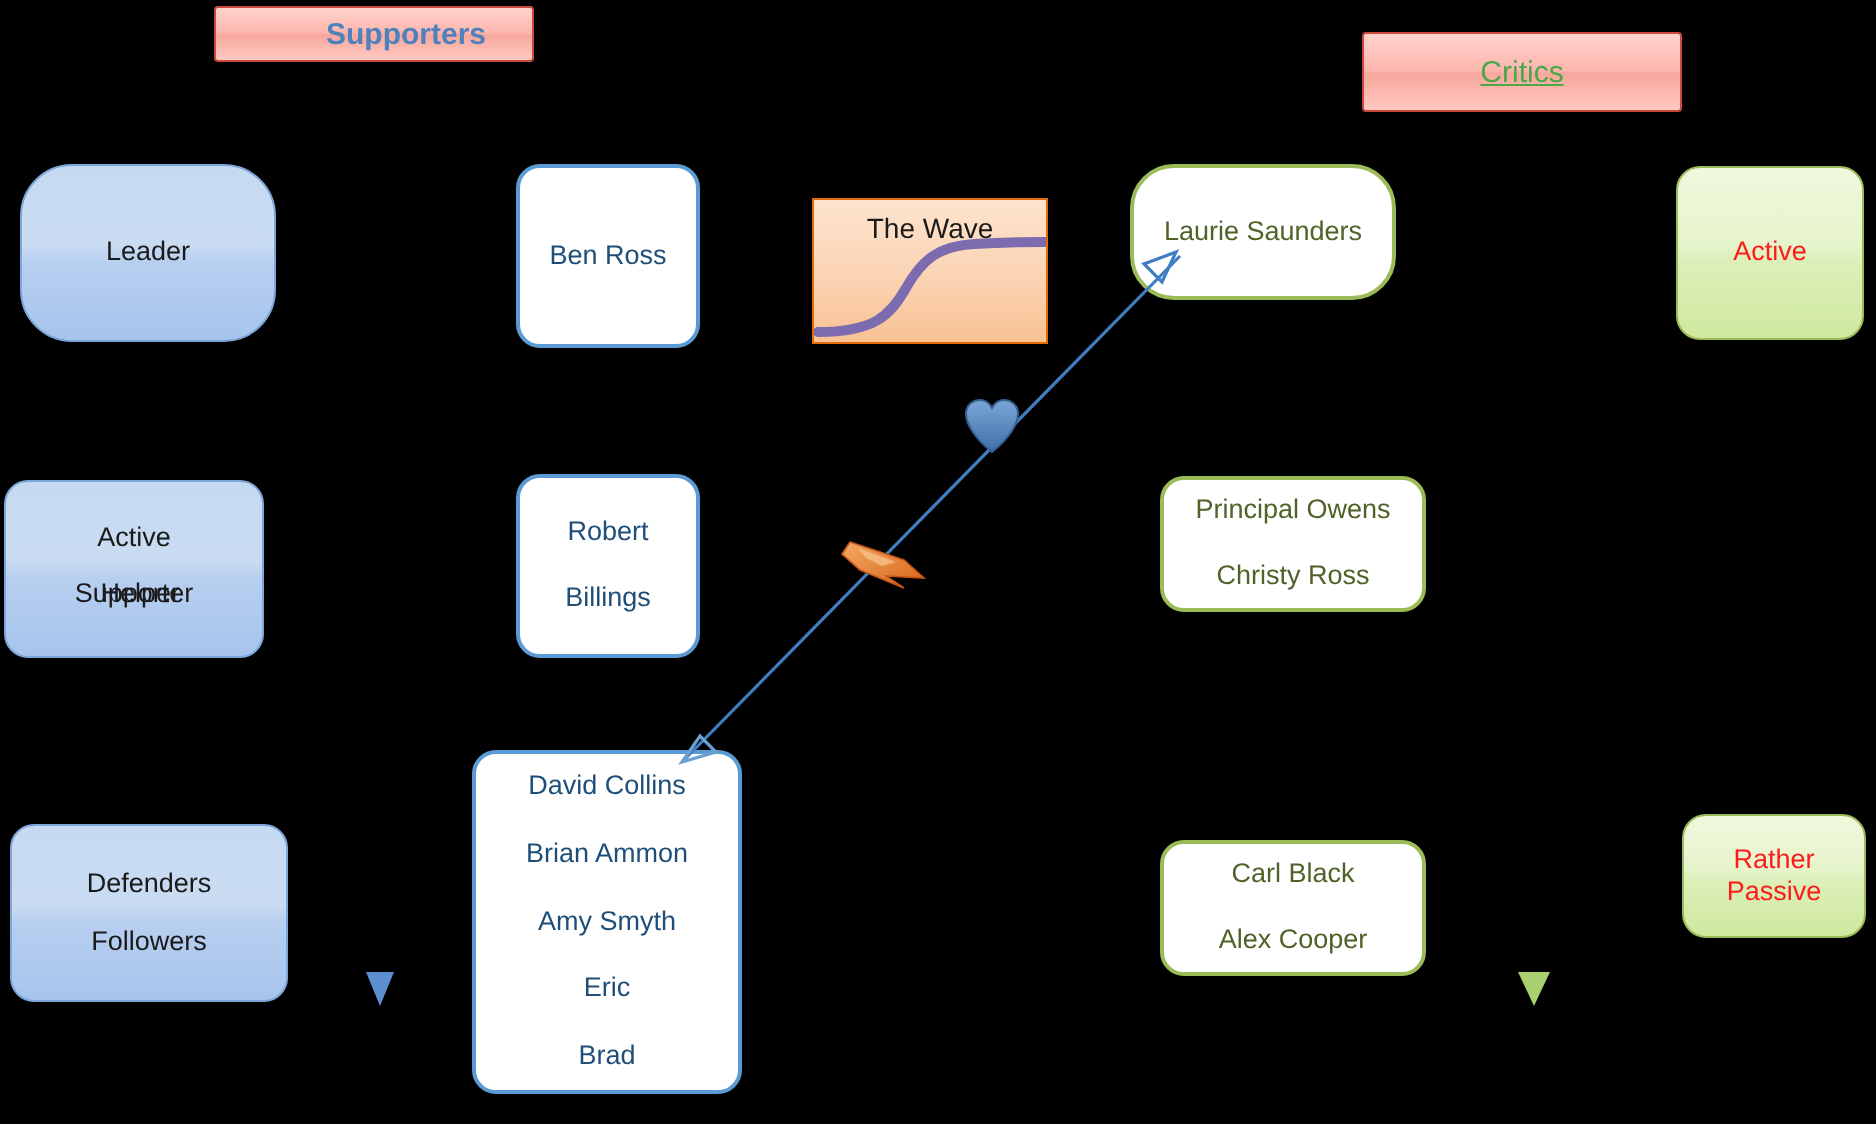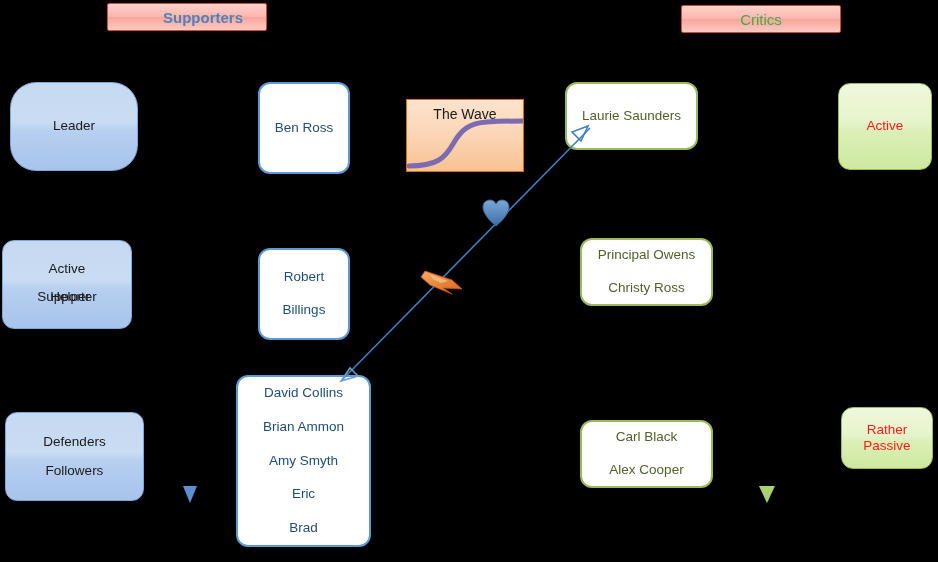--- a/index.html
+++ b/index.html
@@ -139,21 +139,21 @@
 </style>
 </head>
 <body>
 
 <div id="stage">
 
   <div class="abs banner banner-supporters" style="left:107px; top:3px; width:160px; height:28px;">
     <span>Supporters</span>
   </div>
 
-  <div class="abs banner banner-critics" style="left:681px; top:5px; width:160px; height:28px;">
+  <div class="abs banner banner-critics" style="left:681px; top:16px; width:160px; height:40px;text-decoration:underline;">
     <span>Critics</span>
   </div>
 
   <div class="abs role-box" style="left:10px; top:82px; width:128px; height:89px;border-radius:26px;">
     <span class="ln">Leader</span>
   </div>
 
   <div class="abs role-box" style="left:2px; top:240px; width:130px; height:89px;">
     <span class="ln">Active</span>
     <span class="overlap">
@@ -164,34 +164,34 @@
 
   <div class="abs role-box" style="left:5px; top:412px; width:139px; height:89px;">
     <span class="ln">Defenders</span>
     <span class="ln">Followers</span>
   </div>
 
   <div class="abs card card-blue" style="left:258px; top:82px; width:92px; height:92px;">
     <span class="ln">Ben Ross</span>
   </div>
 
-  <div class="abs card card-blue" style="left:258px; top:248px; width:92px; height:92px;">
+  <div class="abs card card-blue" style="left:258px; top:237px; width:92px; height:92px;">
     <span class="ln">Robert</span>
     <span class="ln">Billings</span>
   </div>
 
   <div class="abs card card-blue" style="left:236px; top:375px; width:135px; height:172px;justify-content:space-between;">
     <span class="ln">David Collins</span>
     <span class="ln">Brian Ammon</span>
     <span class="ln">Amy Smyth</span>
     <span class="ln">Eric</span>
     <span class="ln">Brad</span>
   </div>
 
-  <div class="abs card card-green" style="left:565px; top:82px; width:133px; height:68px;">
+  <div class="abs card card-green" style="left:565px; top:82px; width:133px; height:68px;border-radius:22px;">
     <span class="ln">Laurie Saunders</span>
   </div>
 
   <div class="abs card card-green" style="left:580px; top:238px; width:133px; height:68px;">
     <span class="ln">Principal Owens</span>
     <span class="ln">Christy Ross</span>
   </div>
 
   <div class="abs card card-green" style="left:580px; top:420px; width:133px; height:68px;">
     <span class="ln">Carl Black</span>

